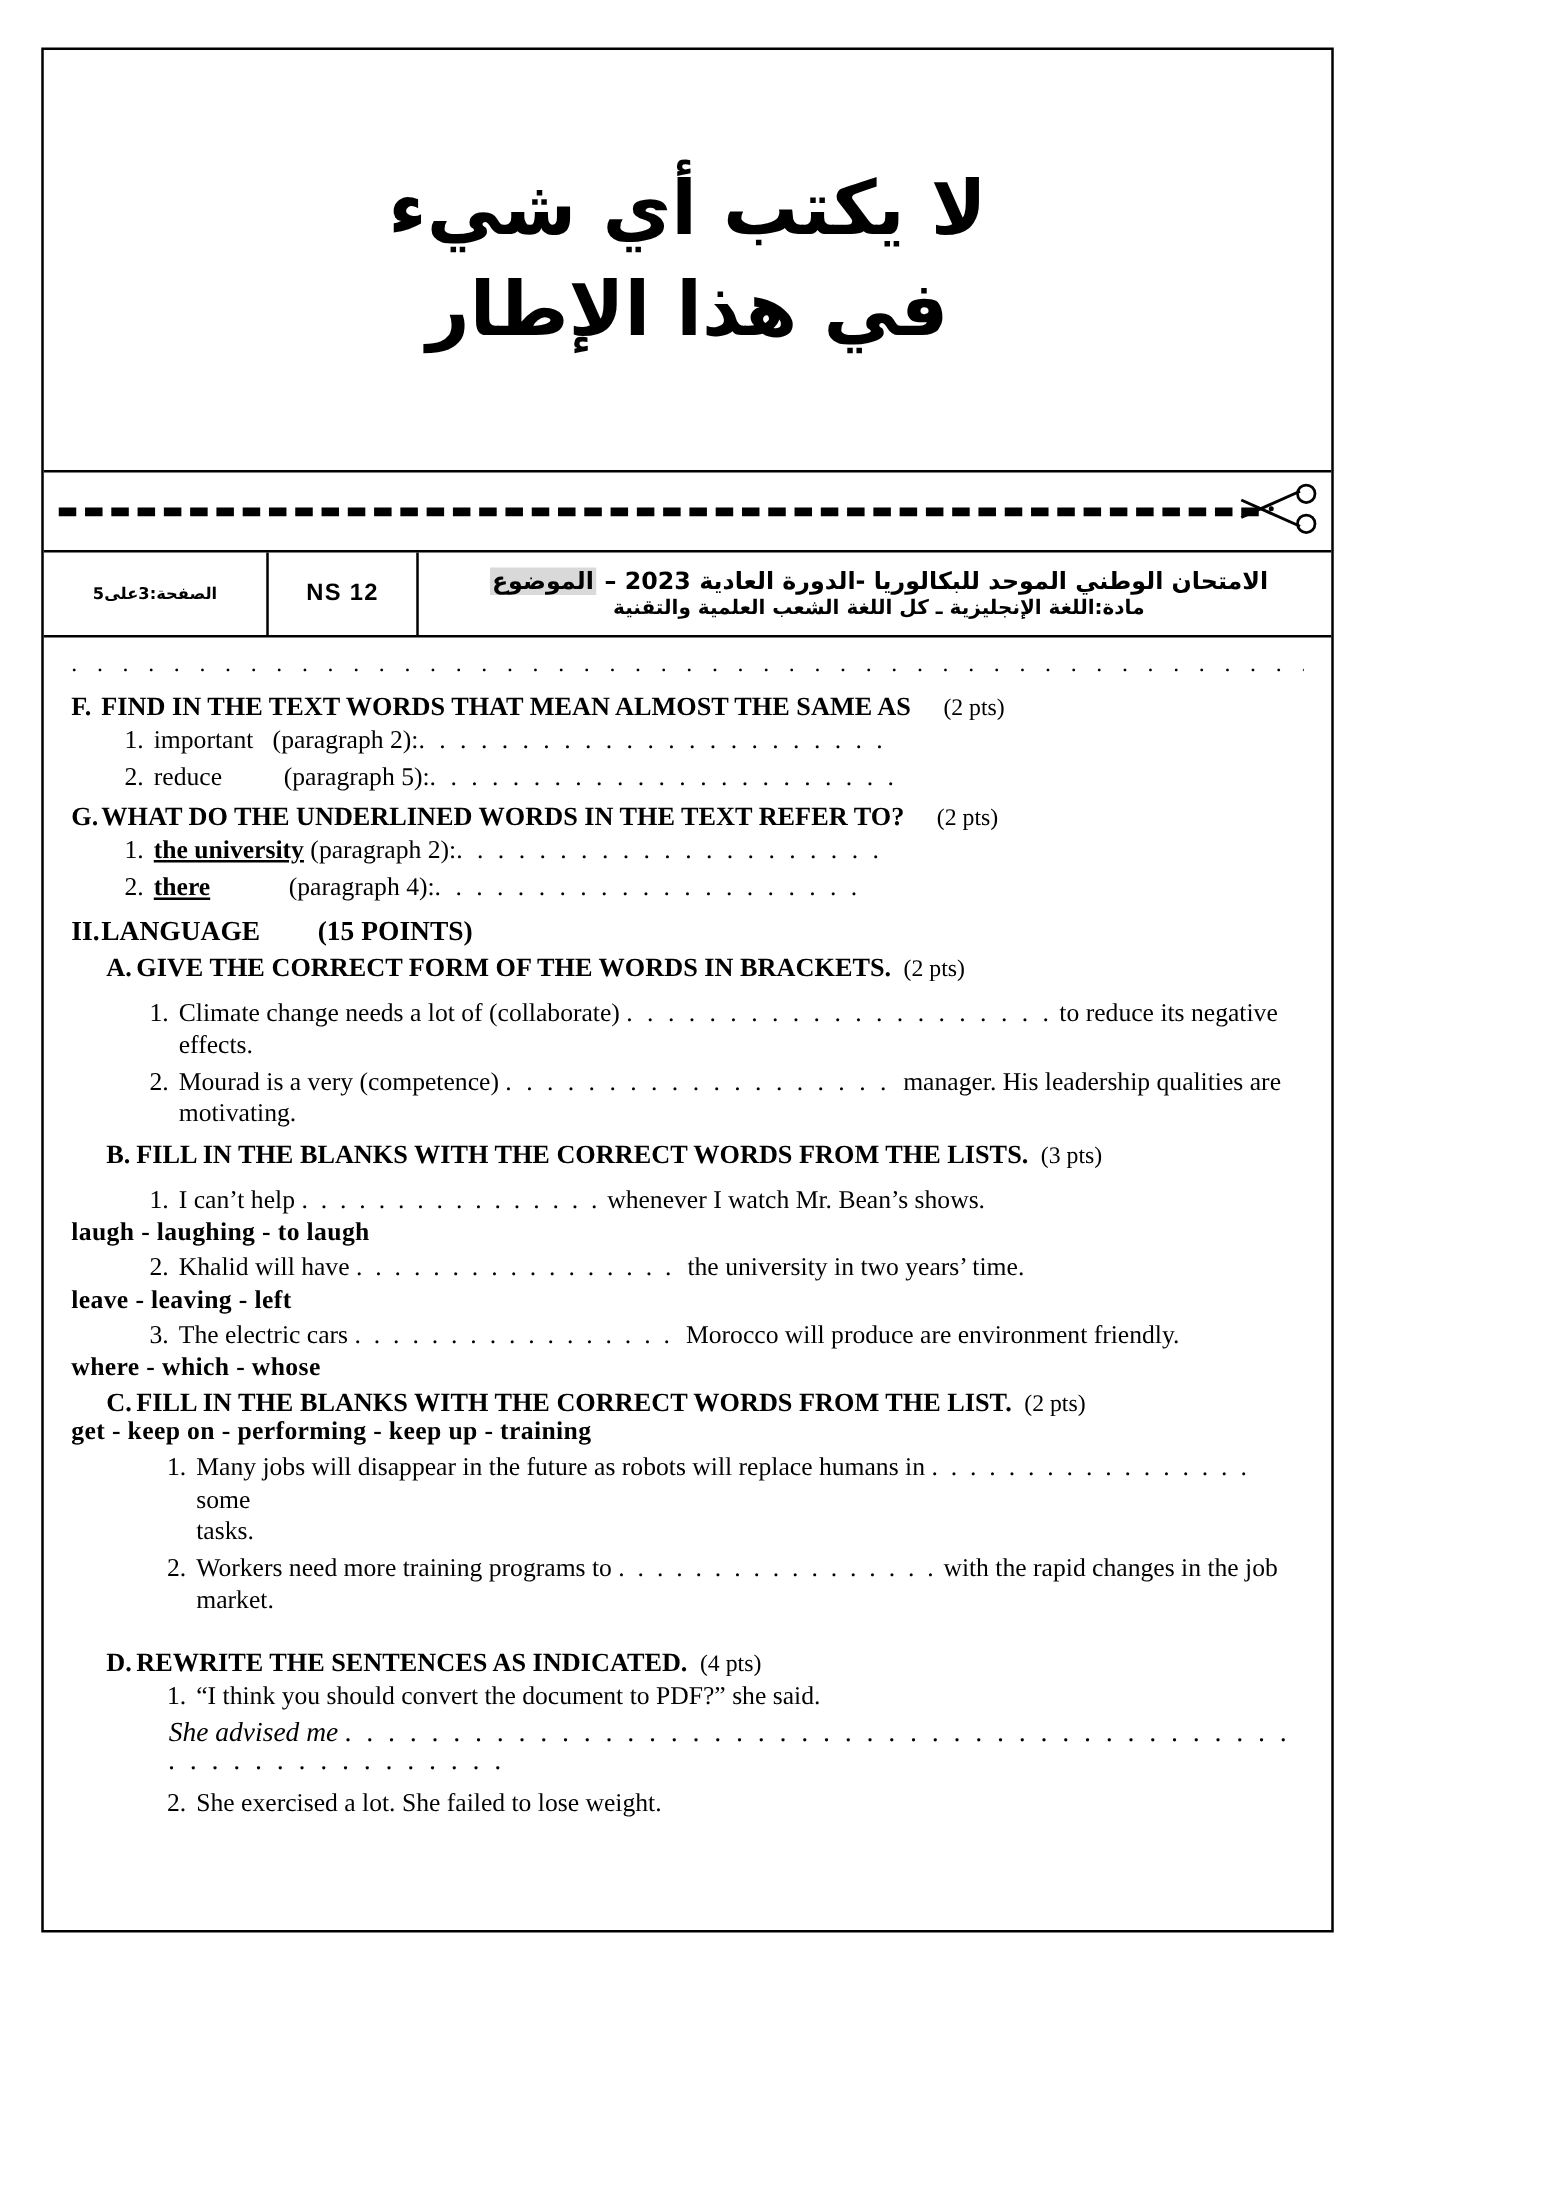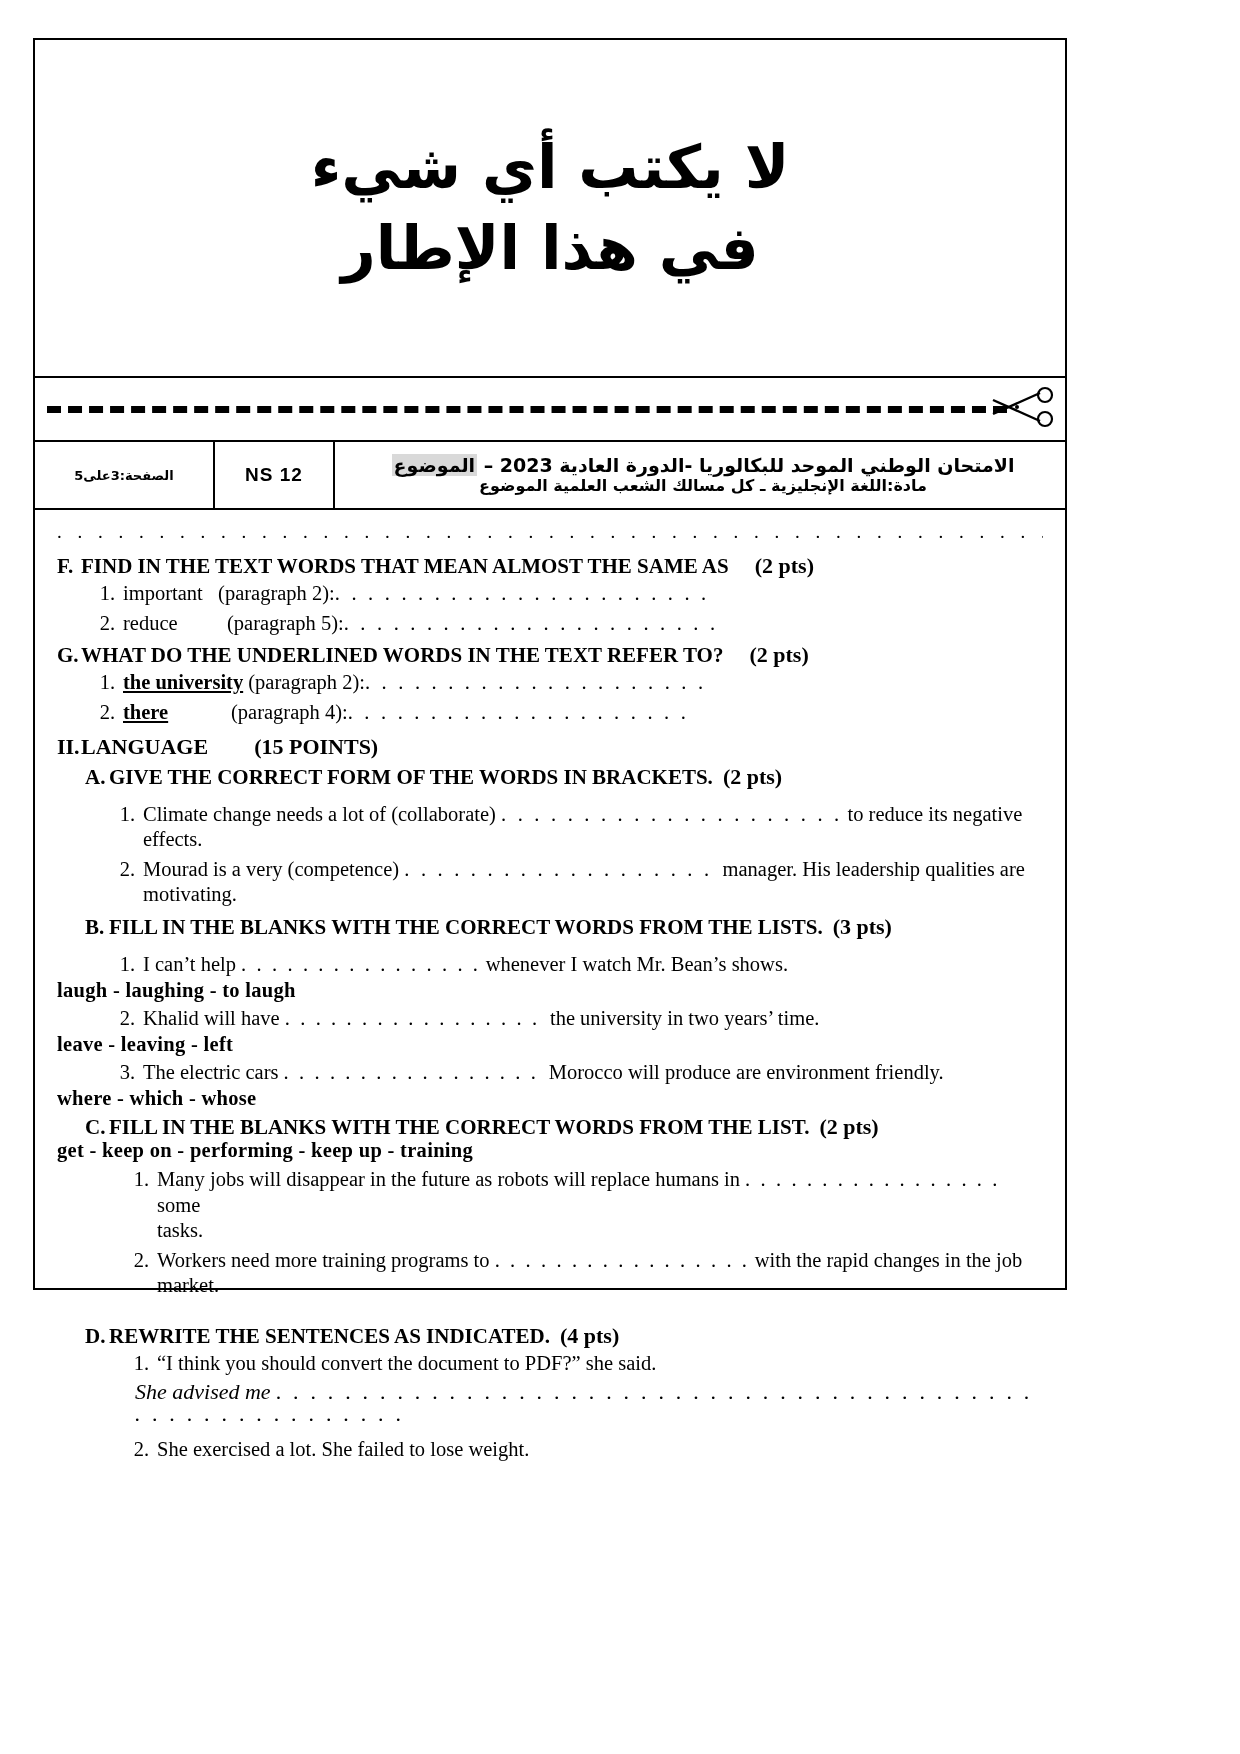--- a/index.html
+++ b/index.html
@@ -15,21 +15,21 @@
     position: relative;
     overflow: hidden;
   }
 
   
   .page-frame {
     position: absolute;
     left: 33px;
     top: 38px;
     width: 1034px;
-    height: 1252px;
+    height: 1508px;
     border: 2px solid #000;
     box-sizing: border-box;
   }
 
   
   .notice-box {
     position: absolute;
     left: 0;
     top: 0;
     width: 100%;
@@ -167,23 +167,23 @@
     margin-top: 8px;
     margin-bottom: 2px;
     display: flex;
     align-items: baseline;
   }
   .sec-letter {
     display: inline-block;
     min-width: 24px;
   }
   .sec-pts {
-    font-weight: bold;
+    font-weight: normal;
     margin-left: 26px;
-    font-size: 22px;
+    font-size: 19px;
     text-align: right;
   }
   .sec-pts.tight { margin-left: 10px; }
 
   .q-item {
     font-size: 20.5px;
     margin: 4px 0 2px 0;
     display: flex;
     align-items: baseline;
     line-height: 1.25;
@@ -258,21 +258,21 @@
       <line x1="2" y1="16" x2="49" y2="37" stroke="#000" stroke-width="2.4"></line>
       <circle cx="26" cy="23" r="2" fill="#000"></circle>
     </svg>
   </div>
 
   <div class="id-table">
     <div class="id-cell id-cell-page">الصفحة:3على5</div>
     <div class="id-cell id-cell-code">NS 12</div>
     <div class="id-cell id-cell-main">
       <div class="id-main-line1"><span>الامتحان الوطني الموحد للبكالوريا -الدورة العادية 2023 – </span><span class="subject-highlight">الموضوع</span></div>
-      <div class="id-main-line2">مادة:اللغة الإنجليزية ـ كل مسالك الشعب العلمية الموضوع</div>
+      <div class="id-main-line2">مادة:اللغة الإنجليزية ـ كل اللغة الشعب العلمية والتقنية</div>
     </div>
   </div>
 
   <div class="content">
 
     <div class="dotline-row">. . . . . . . . . . . . . . . . . . . . . . . . . . . . . . . . . . . . . . . . . . . . . . . . . . . .</div>
 
     <div class="sec-head">
       <span class="sec-letter">F.</span>
       <span>FIND IN THE TEXT WORDS THAT MEAN ALMOST THE SAME AS</span>

